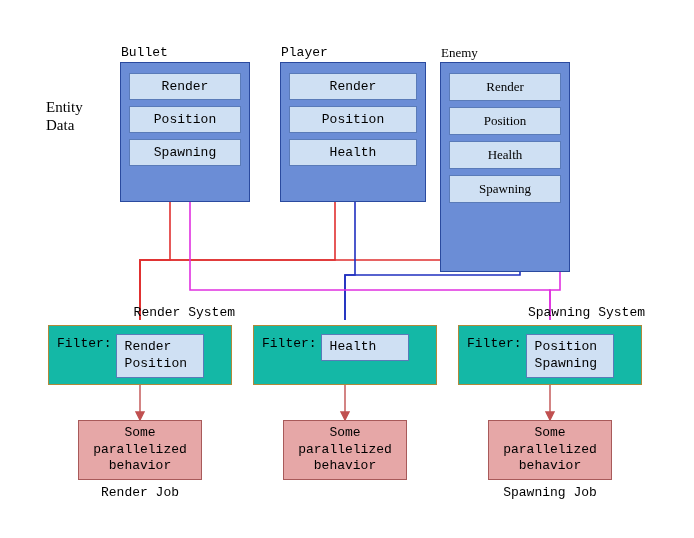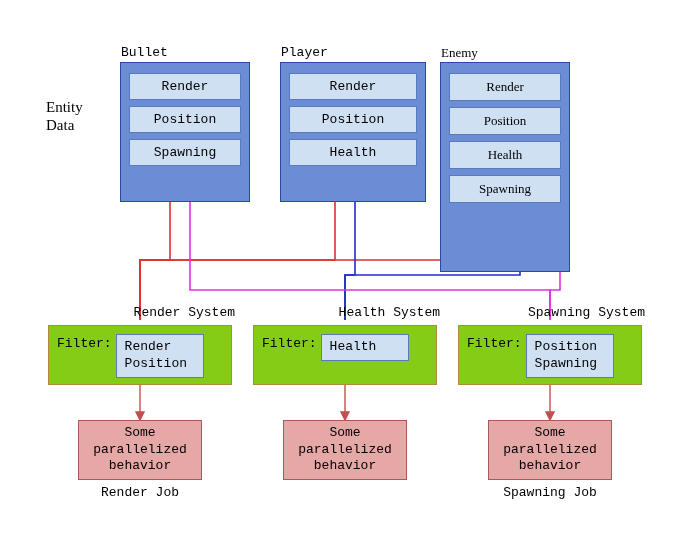--- a/index.html
+++ b/index.html
@@ -58,21 +58,21 @@
     text-align: left;
     margin-left: 6px;
   }
   .system-title {
     position: absolute;
     width: 190px;
     text-align: right;
   }
   .system-box {
     position: absolute;
-    background: #84cc16;
+    background: #14b8a6;
     border: 1px solid #b0893a;
     box-sizing: border-box;
     display: flex;
     align-items: flex-start;
     padding: 8px 8px;
     gap: 4px;
   }
   .filter-label {
     padding-top: 2px;
   }
@@ -157,21 +157,20 @@
 
   <div class="entity-box" style="left:440px; top:62px; width:130px; height:210px;font-family:Liberation Serif, serif;">
     <div class="entity-title">Enemy</div>
     <div class="component">Render</div>
     <div class="component">Position</div>
     <div class="component">Health</div>
     <div class="component">Spawning</div>
   </div>
 
   <div class="system-title" style="left:45px; top:305px;">Render System</div>
-  <div class="system-title" style="left:250px; top:305px;">Health System</div>
   <div class="system-title" style="left:455px; top:305px;">Spawning System</div>
 
   <div class="system-box" style="left:48px; top:325px; width:184px; height:60px;">
     <span class="filter-label">Filter:</span>
     <div class="filter-box">
       <div>Render</div>
       <div>Position</div>
     </div>
   </div>
 

